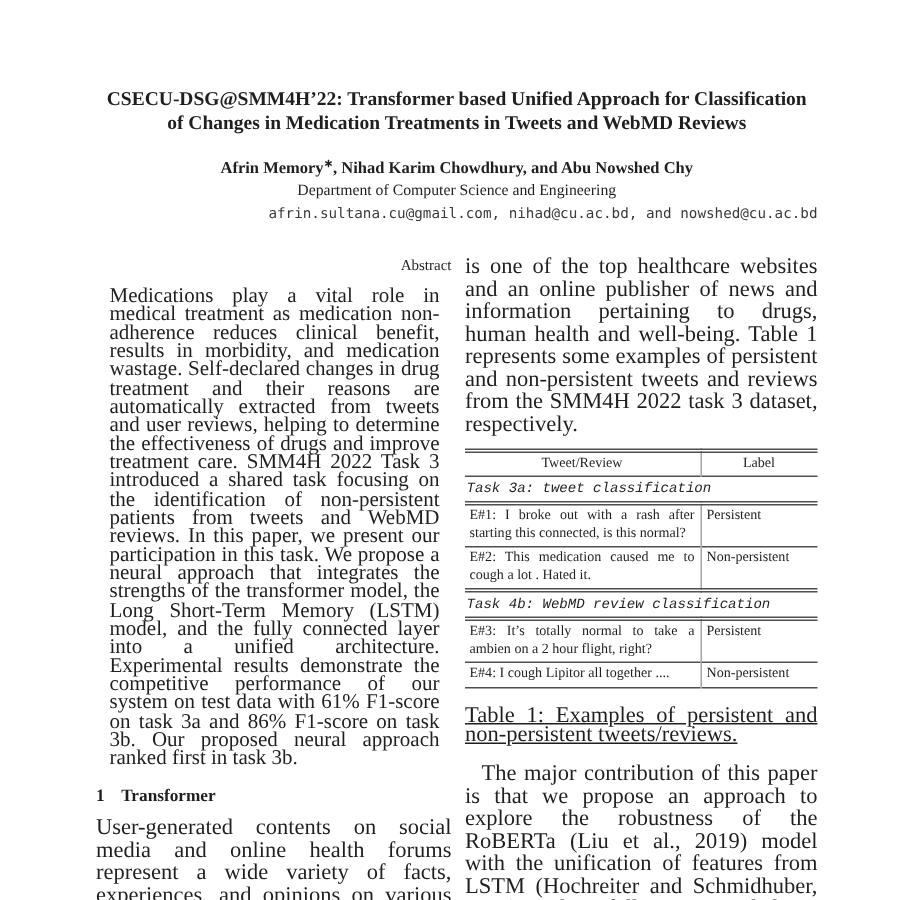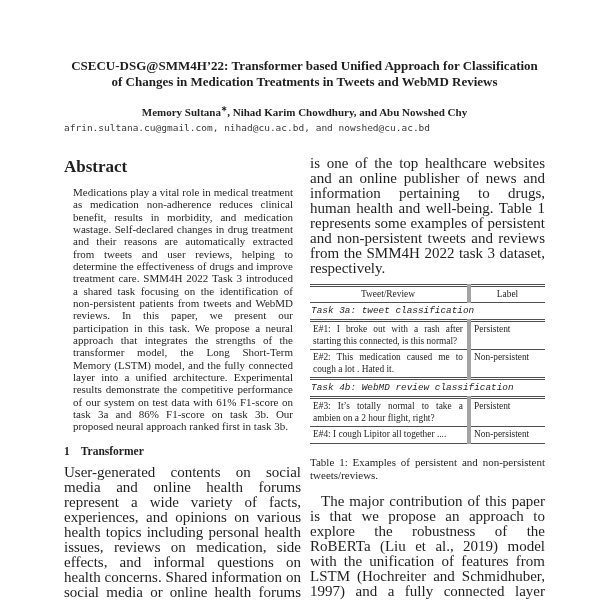--- a/index.html
+++ b/index.html
@@ -19,36 +19,36 @@
   }
   .authors {
     margin-top: 13px; text-align: center;
     font-size: 11px; font-weight: bold; line-height: 13px;
   }
   .authors sup { font-size: 7.5px; font-weight: bold; }
   .affil {
     text-align: center; font-size: 10.5px; line-height: 13px; margin-top: 1px;
   }
   .emails {
-    text-align: left;
+    text-align: right;
     font-family: "DejaVu Sans Mono", monospace;
     font-size: 9.5px; line-height: 13px; margin-top: 2px;
     color: #3a3a3a;
   }
 
   .columns { display: flex; gap: 9px; margin-top: 21px; }
   .col-left  { width: 237px; flex: none; }
   .col-right { width: 235px; flex: none; }
 
   .abstract-heading {
-    text-align: left; font-weight: bold; font-size: 17px;
+    text-align: right; font-weight: normal; font-size: 10px;
     margin: 2px 0 9px 0;
   }
   .abstract-body {
-    font-size: 11px; line-height: 12.35px;
+    font-size: 14px; line-height: 12.35px;
     text-align: justify; hyphens: auto;
     margin: 0 8px 0 9px;
   }
 
   .sec-heading {
     display: flex; gap: 11px; align-items: baseline;
     font-size: 11.5px; font-weight: bold; margin-top: 12px;
   }
   .body-par {
     font-size: 15px; line-height: 15px; text-align: justify;
@@ -59,46 +59,48 @@
   table.examples {
     width: 100%; border-collapse: collapse; table-layout: fixed;
     margin-top: 8px;
     font-size: 9.4px; line-height: 11.6px;
     border-top: 3px double #4f4f4f;
     border-bottom: 1px solid #4f4f4f;
   }
   table.examples td, table.examples th {
     padding: 2px 4px 2px 3px; vertical-align: top; font-weight: normal;
   }
-  td.c1, th.c1 { width: 150px; border-right: 4px solid #a3a3a3; }
+  td.c1, th.c1 { width: 150px; border-right: 1px solid #a3a3a3; }
   th.c1, th.c2 { text-align: center; padding: 2px 2px; }
   tr.hdr { border-bottom: 1px solid #4f4f4f; }
   tr.section td {
     font-style: italic; border-right: none; padding: 2px 2px 2px 1px; font-family: Liberation Mono, monospace;
   }
   tr.section { border-bottom: 3px double #4f4f4f; }
   tr.mid { border-bottom: 1px solid #4f4f4f; }
   tr.dbl { border-bottom: 3px double #4f4f4f; }
   td.c1 { text-align: justify; }
   td.c2 { padding-left: 5px; }
 
   .table-caption {
-    margin-top: 12px; font-size: 11px; line-height: 13px;
+    margin-top: 12px; font-size: 15px; line-height: 13px;
     text-align: justify;
+    text-decoration: underline;
   }
 </style>
 </head>
 <body>
 
 <div class="page">
   <div class="front">
     <div class="title">CSECU-DSG@SMM4H’22: Transformer based Unified Approach for Classification of Changes in Medication Treatments in Tweets and WebMD Reviews</div>
 
-    <div class="authors"><span>Memory Sultana</span><sup>∗</sup><span>, Nihad Karim Chowdhury, and Abu Nowshed Chy</span></div>
+    <div class="authors"><span>Afrin Memory</span><sup>∗</sup><span>, Nihad Karim Chowdhury, and Abu Nowshed Chy</span></div>
 
+    <div class="affil">Department of Computer Science and Engineering</div>
     <div class="emails">afrin.sultana.cu@gmail.com, nihad@cu.ac.bd, and nowshed@cu.ac.bd</div>
 
     <div class="columns">
 
       <div class="col-left">
         <div class="abstract-heading">Abstract</div>
         <div class="abstract-body">Medications play a vital role in medical treatment as medication non-adherence reduces clinical benefit, results in morbidity, and medication wastage. Self-declared changes in drug treatment and their reasons are automatically extracted from tweets and user reviews, helping to determine the effectiveness of drugs and improve treatment care. SMM4H 2022 Task 3 introduced a shared task focusing on the identification of non-persistent patients from tweets and WebMD reviews. In this paper, we present our participation in this task. We propose a neural approach that integrates the strengths of the transformer model, the Long Short-Term Memory (LSTM) model, and the fully connected layer into a unified architecture. Experimental results demonstrate the competitive performance of our system on test data with 61% F1-score on task 3a and 86% F1-score on task 3b. Our proposed neural approach ranked first in task 3b.</div>
 
         <div class="sec-heading">
           <span>1</span>

